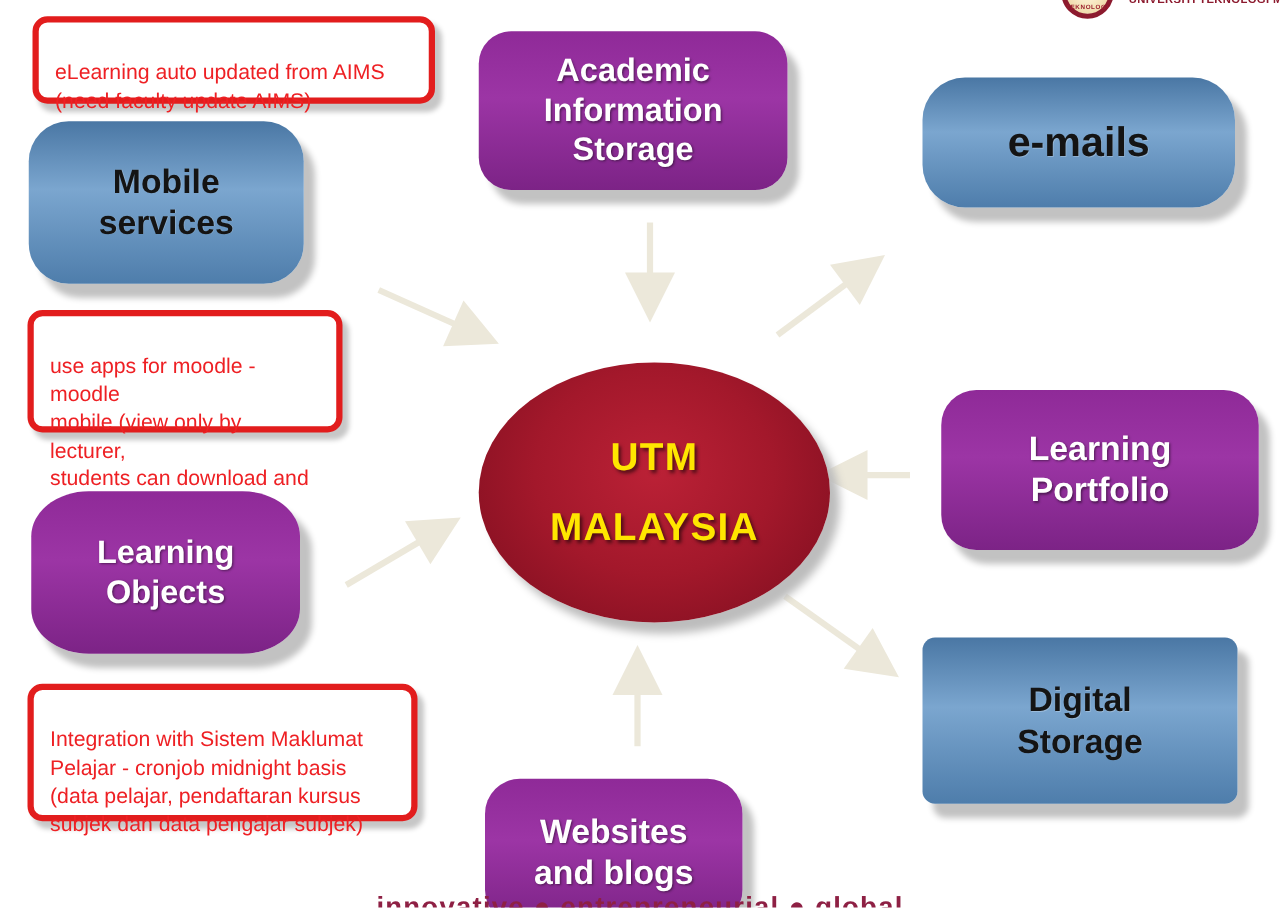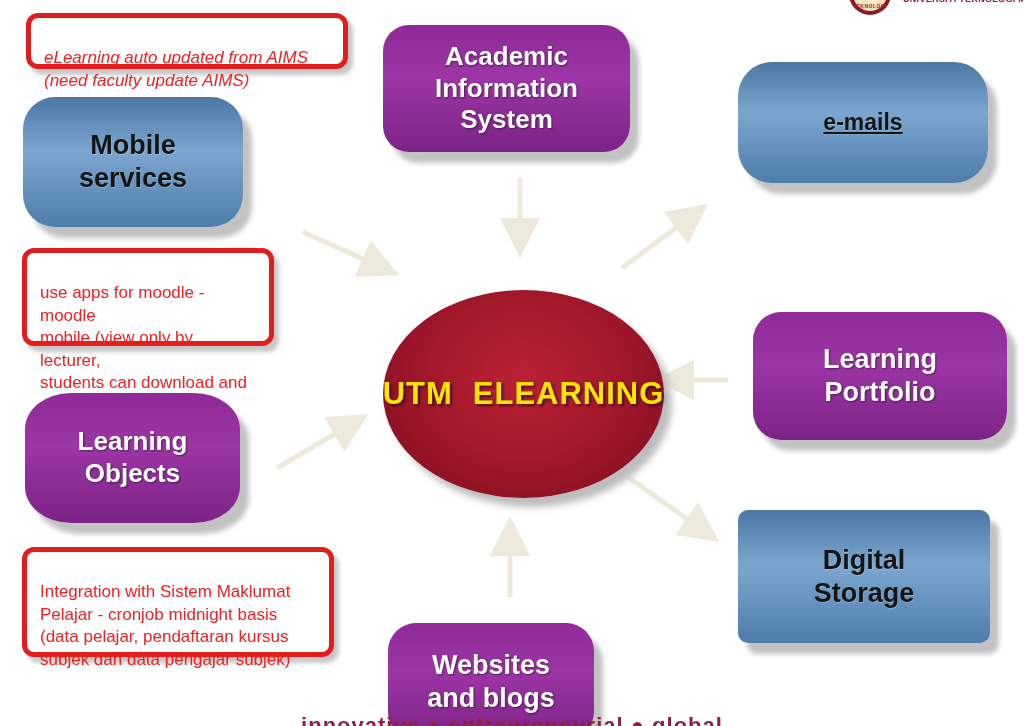--- a/index.html
+++ b/index.html
@@ -36,20 +36,21 @@
   }
 
   
   .center-ellipse {
     position: absolute;
     left: 383px; top: 290px; width: 281px; height: 208px;
     border-radius: 50%;
     background: radial-gradient(ellipse at 50% 42%, #bb2136 0%, #a3182b 48%, #7a0d1e 100%);
     box-shadow: 8px 9px 7px #bdbdbd;
     display: flex;
+    flex-direction: column;
     align-items: center;
     justify-content: center;
     gap: 20px;
   }
   .center-ellipse .ctext {
     color: #ffe600;
     font-weight: bold;
     font-size: 31px;
     letter-spacing: 1px;
     text-shadow: 2px 2px 3px rgba(0,0,0,0.55);
@@ -134,45 +135,45 @@
     <line x1="628" y1="477" x2="711" y2="536" marker-end="url(#ah)"></line>
     <line x1="510" y1="597" x2="510" y2="526" marker-end="url(#ah)"></line>
   </g>
 </svg>
 
 <div class="logo-emblem">
   <span>TEKNOLOGI</span>
 </div>
 <div class="logo-orgtext">UNIVERSITI TEKNOLOGI MALAYSIA</div>
 
-<div class="callout" style="left:26px; top:13px; width:322px; height:56px;font-style:italic;">
+<div class="callout" style="left:26px; top:13px; width:322px; height:70px;">
   <span>eLearning auto updated from AIMS
 (need faculty update AIMS)</span>
 </div>
 
 <div class="callout" style="left:22px; top:248px; width:252px; height:98px;">
   <span>use apps for moodle - moodle
 mobile (view only by lecturer,
 students can download and view)</span>
 </div>
 
 <div class="callout" style="left:22px; top:547px; width:312px; height:110px;">
   <span>Integration with Sistem Maklumat
 Pelajar - cronjob midnight basis
 (data pelajar, pendaftaran kursus
 subjek dan data pengajar subjek)</span>
 </div>
 
 <div class="node purple" style="left:383px; top:25px; width:247px; height:127px; border-radius:26px; font-size:26px;">
   <span>Academic
 Information
-System</span>
-</div>
-
-<div class="node blue" style="left:738px; top:62px; width:250px; height:121px; border-radius:34px; font-size:23px;text-decoration:underline;">
+Storage</span>
+</div>
+
+<div class="node blue" style="left:738px; top:62px; width:250px; height:104px; border-radius:34px; font-size:33px;">
   <span>e-mails</span>
 </div>
 
 <div class="node blue" style="left:23px; top:97px; width:220px; height:130px; border-radius:32px; font-size:27px;">
   <span>Mobile
 services</span>
 </div>
 
 <div class="node purple" style="left:753px; top:312px; width:254px; height:128px; border-radius:28px; font-size:27px;">
   <span>Learning
@@ -189,16 +190,16 @@
 Storage</span>
 </div>
 
 <div class="node purple" style="left:388px; top:623px; width:206px; height:117px; border-radius:28px; font-size:27px;">
   <span>Websites
 and blogs</span>
 </div>
 
 <div class="center-ellipse">
   <span class="ctext">UTM</span>
-  <span class="ctext">ELEARNING</span>
+  <span class="ctext">MALAYSIA</span>
 </div>
 
 <div class="footer-tagline">innovative ● entrepreneurial ● global</div>
 
 </body></html>

